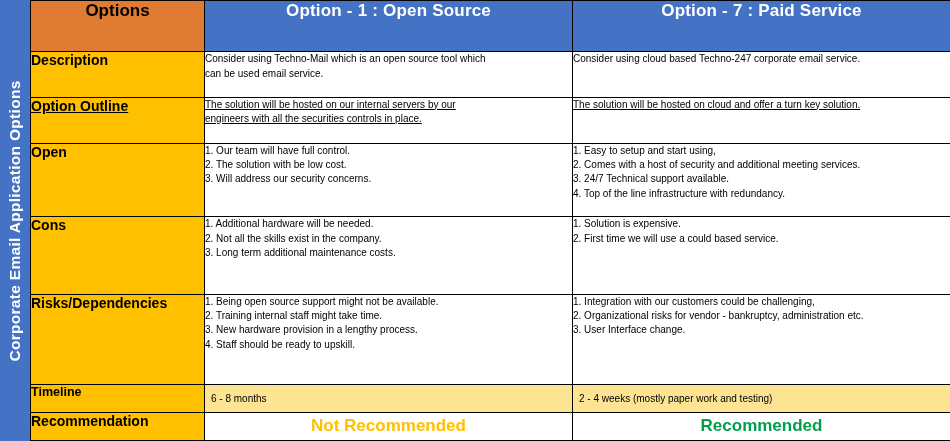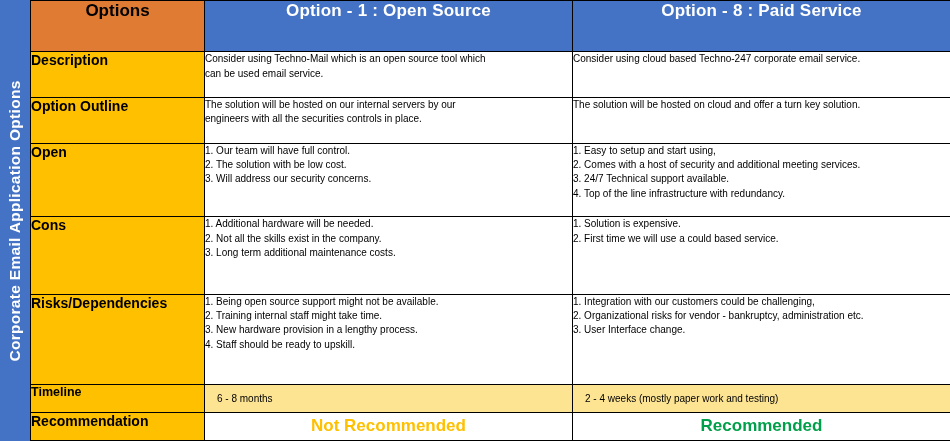--- a/index.html
+++ b/index.html
@@ -112,38 +112,38 @@
     vertical-align: top;
   }
   td.cell .lines { display: block; }
   td.cell .lines span { display: block; white-space: nowrap; }
 
   
   td.cell.cream { background: #FDE493; }
   td.cell.cream.bold { font-weight: bold; }
   td.cell.cream, td.cell.cream span { line-height: 1.2; }
   tr.compact td { height: 22px; }
-  tr.compact td.cell { padding: 3px 6px 2px 12px; vertical-align: middle; }
+  tr.compact td.cell { padding: 3px 6px 2px 6px; vertical-align: middle; }
   tr.compact td.row-label { font-size: 12.5px; }
 
   
   tr.reco td { height: 27px; }
   td.cell.reco {
     text-align: center;
     vertical-align: middle;
     font-weight: bold;
     font-size: 17px;
     padding: 0 6px;
   }
   td.cell.reco.neg { color: #FFC000; }
   td.cell.reco.pos { color: #00A04A; }
 
   
   tr.r-description td { height: 44px; }
-  tr.r-outline td     { height: 45px; }
+  tr.r-outline td     { height: 45px; text-decoration: underline; }
   tr.r-pros td        { height: 72px; }
   tr.r-cons td        { height: 76px; }
   tr.r-risks td       { height: 88px; margin-left: 42px; }
 </style>
 </head>
 <body>
 
 <div id="page">
 
   <div class="side-band">
@@ -155,21 +155,21 @@
       <colgroup>
         <col class="c-label">
         <col class="c-opt1">
         <col class="c-opt2">
       </colgroup>
       <tbody>
 
         <tr class="header-row">
           <td class="h-options">Options</td>
           <td class="h-option">Option - 1 : Open Source</td>
-          <td class="h-option">Option - 8 : Paid Service</td>
+          <td class="h-option">Option - 7 : Paid Service</td>
         </tr>
 
         <tr class="r-description">
           <td class="row-label">Description</td>
           <td class="cell">
             <span class="lines">
                 <span>Consider using Techno-Mail which is an open source tool which</span>
                 <span>can be used email service.</span>
               </span>
           </td>

